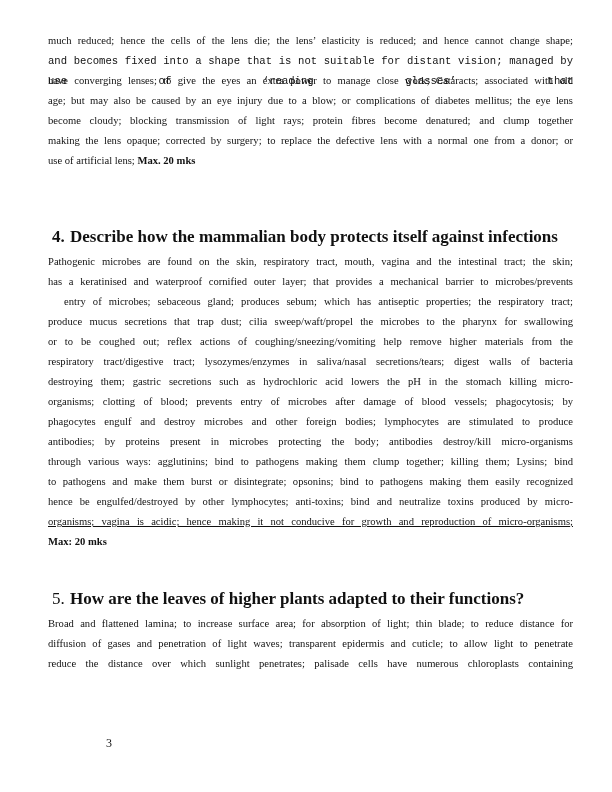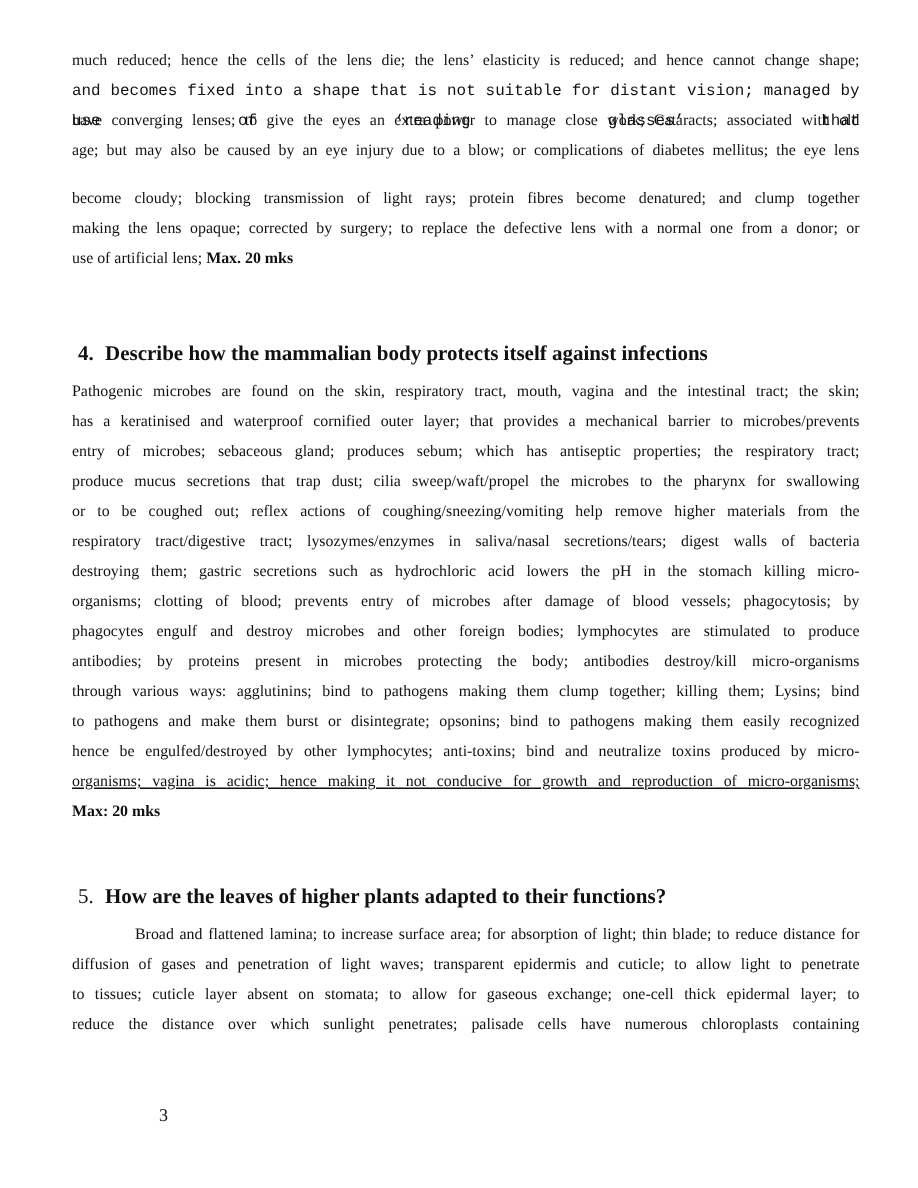--- a/index.html
+++ b/index.html
@@ -4,66 +4,65 @@
 <style>
   html, body { margin: 0; padding: 0; background: #ffffff; }
   body { width: 612px; height: 792px; position: relative; overflow: hidden;
          font-family: "Liberation Serif", "DejaVu Serif", serif; color: #111; }
   .page { position: absolute; left: 0; top: 0; width: 572px; height: 792px; background: #fff; }
   .para { position: absolute; left: 48px; width: 525px; font-size: 10.6px;
           line-height: 20px; text-align: justify; margin: 0; }
   .para .line { display: block; text-align: justify; text-align-last: justify; white-space: nowrap; height: 20px; }
   .para .line.last { text-align-last: left; }
   .bold { font-weight: bold; }
-  .qhead { position: absolute; left: 52px; font-size: 14px; line-height: 16px; margin: 0; white-space: nowrap; }
+  .qhead { position: absolute; left: 52px; font-size: 17px; line-height: 16px; margin: 0; white-space: nowrap; }
   .qhead .num { display: inline-block; width: 18px; }
   .pagenum { position: absolute; left: 106px; top: 736px; font-size: 12px; }
 </style>
 </head>
 <body>
 
 <div class="page">
 
   <div class="para" style="top:31px">
     <span class="line" style="white-space: normal; text-align-last: justify;">much reduced; hence the cells of the lens die; the lens’ elasticity is reduced; and hence cannot change shape;</span>
     <span class="line" style="white-space: normal; text-align-last: justify; font-family: Liberation Mono, monospace;">and becomes fixed into a shape that is not suitable for distant vision; managed by use of ‘reading glasses’ that</span>
     <span class="line" style="white-space: normal; text-align-last: justify;">have converging lenses; to give the eyes an extra power to manage close work; Cataracts; associated with old</span>
     <span class="line" style="white-space: normal; text-align-last: justify;">age; but may also be caused by an eye injury due to a blow;  or complications of diabetes mellitus; the eye lens</span>
-    <span class="line" style="white-space: normal; text-align-last: justify; margin-top: 12px;">become cloudy; blocking transmission of light rays; protein fibres become denatured; and clump together</span>
+    <span class="line" style="white-space: normal; text-align-last: justify;">become cloudy; blocking transmission of light rays; protein fibres become denatured; and clump together</span>
     <span class="line" style="white-space: normal; text-align-last: justify;">making the lens opaque; corrected by surgery; to replace the defective lens with a normal one from a donor; or</span>
     <span class="line last"><span>use of artificial lens; </span><span class="bold">Max. 20 mks</span></span>
   </div>
 
   <p class="qhead bold" style="top:229px">
     <span class="num">4.</span><span>Describe how the mammalian body protects itself against infections</span>
   </p>
 
   <div class="para" style="top:252px">
     <span class="line" style="white-space: normal; text-align-last: justify;">Pathogenic microbes are found on the skin, respiratory tract, mouth, vagina and the intestinal tract; the skin;</span>
     <span class="line" style="white-space: normal; text-align-last: justify;">has a keratinised and waterproof cornified outer layer; that provides a mechanical barrier to microbes/prevents</span>
-    <span class="line" style="white-space: normal; text-align-last: justify;">entry of microbes; sebaceous gland; produces sebum; which has antiseptic properties; the respiratory tract;</span>
+    <span class="line" style="white-space: normal; text-align-last: justify; margin-left: 16px;">entry of microbes; sebaceous gland; produces sebum; which has antiseptic properties; the respiratory tract;</span>
     <span class="line" style="white-space: normal; text-align-last: justify;">produce mucus secretions that trap dust; cilia sweep/waft/propel the microbes to the pharynx for swallowing</span>
     <span class="line" style="white-space: normal; text-align-last: justify;">or to be coughed out; reflex actions of coughing/sneezing/vomiting help remove higher materials from the</span>
     <span class="line" style="white-space: normal; text-align-last: justify;">respiratory tract/digestive tract; lysozymes/enzymes in saliva/nasal secretions/tears; digest walls of bacteria</span>
     <span class="line" style="white-space: normal; text-align-last: justify;">destroying them; gastric secretions such as hydrochloric acid lowers the pH in the stomach killing micro-</span>
     <span class="line" style="white-space: normal; text-align-last: justify;">organisms; clotting of blood; prevents entry of microbes after damage of blood vessels; phagocytosis; by</span>
     <span class="line" style="white-space: normal; text-align-last: justify;">phagocytes engulf and destroy microbes and other foreign bodies; lymphocytes are stimulated to produce</span>
     <span class="line" style="white-space: normal; text-align-last: justify;">antibodies; by proteins present in microbes protecting the body; antibodies destroy/kill micro-organisms</span>
     <span class="line" style="white-space: normal; text-align-last: justify; font-family: Liberation Serif, serif;">through various ways: agglutinins; bind to pathogens making them clump together; killing them; Lysins; bind</span>
     <span class="line" style="white-space: normal; text-align-last: justify;">to pathogens and make them burst or disintegrate; opsonins; bind to pathogens making them easily recognized</span>
     <span class="line" style="white-space: normal; text-align-last: justify;">hence be engulfed/destroyed by other lymphocytes; anti-toxins; bind and neutralize toxins produced by micro-</span>
     <span class="line" style="white-space: normal; text-align-last: justify; text-decoration: underline;">organisms; vagina is acidic; hence making it not conducive for growth and reproduction of micro-organisms;</span>
     <span class="line last bold">Max: 20 mks</span>
   </div>
 
   <p class="qhead" style="top:591px">
     <span class="num">5.</span><span class="bold">How are the leaves of higher plants adapted to their functions?</span>
   </p>
 
   <div class="para" style="top:614px">
-    <span class="line" style="white-space: normal; text-align-last: justify; margin-left: 42px;"> Broad and flattened lamina; to increase surface area; for absorption of light; thin blade; to reduce distance for</span>
+    <span class="line" style="white-space: normal; text-align-last: justify;"> Broad and flattened lamina; to increase surface area; for absorption of light; thin blade; to reduce distance for</span>
     <span class="line" style="white-space: normal; text-align-last: justify;">diffusion of gases and penetration of light waves; transparent epidermis and cuticle; to allow light to penetrate</span>
-    <span class="line" style="white-space: normal; text-align-last: justify;">to tissues; cuticle layer absent on stomata; to allow for gaseous exchange; one-cell thick epidermal layer; to</span>
     <span class="line" style="white-space: normal; text-align-last: justify;">reduce the distance over which sunlight penetrates; palisade cells have numerous chloroplasts containing</span>
   </div>
 
   <div class="pagenum">3</div>
 </div>
 
 </body></html>

